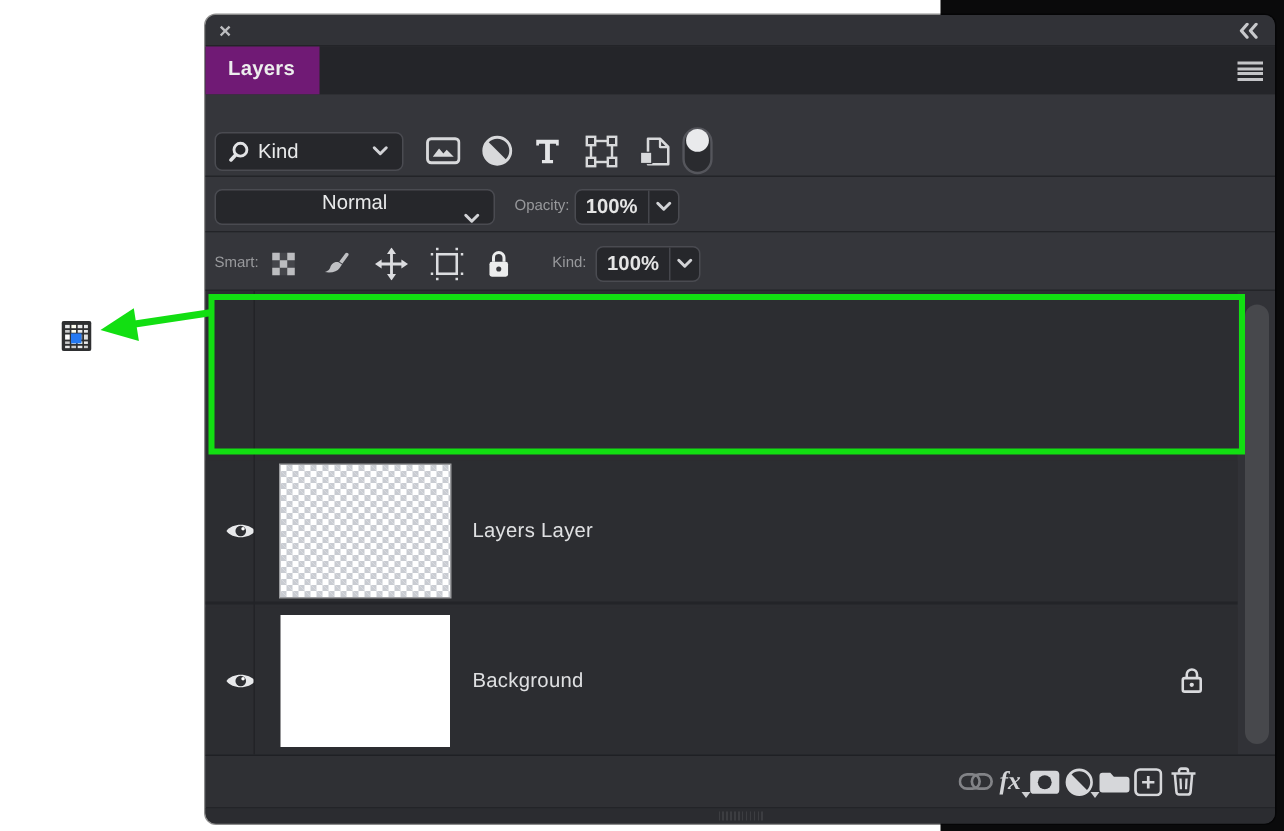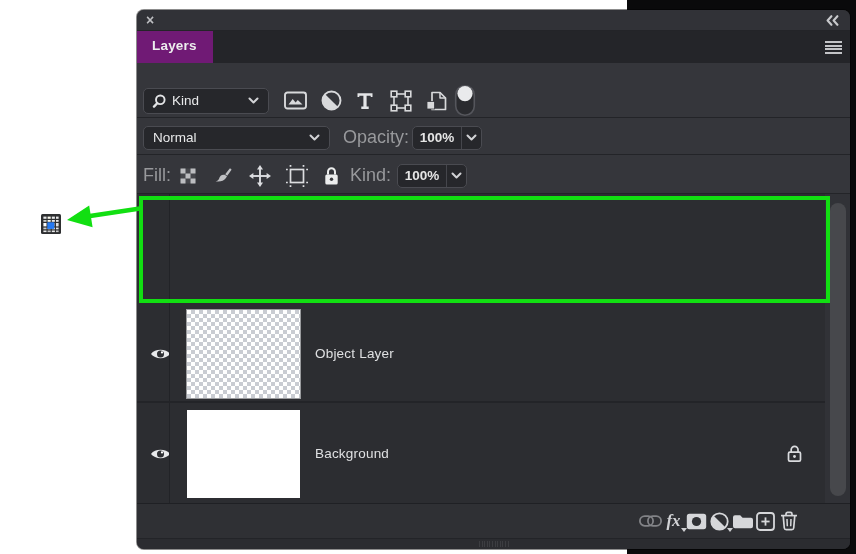--- a/index.html
+++ b/index.html
@@ -26,23 +26,23 @@
   .blend-row .rowflex{padding-top:3px;}
   .lock-row{top:145px;height:39px;border-bottom:1px solid #232428;}
   .lock-row .rowflex{padding-top:3px;}
   .rowflex{display:flex;align-items:center;height:100%;padding-left:6px;}
   
   .select{height:26px;background:#26272b;border:1.5px solid #4a4b51;border-radius:5px;
           display:flex;align-items:center;color:#e8e9ea;font-size:13.5px;}
   .kind-select{width:126px;padding:0 9px 0 8px;}
   .kind-select .lbl{margin-left:6px;}
   .kind-select .chev{margin-left:auto;}
-  .mode-select{width:187px;height:24px;padding:0 9px;}
+  .mode-select{width:187px;height:24px;padding:0 9px;flex-direction:column;}
   .mode-select .chev{margin-left:auto;}
-  .muted{color:#98999c;font-size:18px;}
+  .muted{color:#98999c;font-size:10px;}
   .valbox{display:flex;align-items:center;height:24px;background:#26272b;border:1.5px solid #4a4b51;border-radius:5px;}
   .valbox .val{width:48px;text-align:center;color:#e5e5e5;font-size:13.5px;font-weight:bold;}
   .valbox .vchev{width:20px;height:100%;display:flex;align-items:center;justify-content:center;border-left:1px solid #45464c;}
   .ficon{display:flex;align-items:center;justify-content:center;}
   
   .list{position:absolute;left:0;top:184px;width:713px;height:309px;background:#2c2d31;overflow:hidden;}
   .gutter{position:absolute;left:688px;top:0;width:25px;height:309px;background:#313237;}
   .vdiv{position:absolute;left:32px;top:0;width:1px;height:309px;background:#222327;z-index:3;}
   .lrow{position:absolute;left:0;width:688px;}
   .row-sel{top:3px;height:105px;background:#4b4c4f;}
@@ -185,21 +185,21 @@
             <svg width="11" height="7" viewBox="0 0 11 7">
               <polyline points="1.5,1.5 5.5,5.5 9.5,1.5" fill="none" stroke="#d2d3d6" stroke-width="2" stroke-linecap="round" stroke-linejoin="round"></polyline>
             </svg>
           </span>
         </div>
       </div>
     </div>
 
     <div class="hdr lock-row">
       <div class="rowflex">
-        <span class="muted">Fill:</span>
+        <span class="muted">Smart:</span>
         <div class="ficon" style="margin-left:9px;">
           <svg width="16" height="16" viewBox="0 0 16 16">
             <rect x="0.5" y="0.5" width="15" height="15" rx="1.5" fill="#45464b"></rect>
             <rect x="0.5" y="0.5" width="5" height="5" fill="#bcbdc0"></rect>
               <rect x="10.5" y="0.5" width="5" height="5" fill="#bcbdc0"></rect>
             <rect x="5.5" y="5.5" width="5" height="5" fill="#bcbdc0"></rect>
             <rect x="0.5" y="10.5" width="5" height="5" fill="#bcbdc0"></rect>
               <rect x="10.5" y="10.5" width="5" height="5" fill="#bcbdc0"></rect>
           </svg>
         </div>
@@ -261,21 +261,21 @@
 
       <div class="green-box"></div>
 
       <div class="lrow row-a">
         <svg class="eye" viewBox="0 0 22 14">
           <path d="M1 7 C5.2 1.2 16.8 1.2 21 7 C16.8 12.8 5.2 12.8 1 7 Z" fill="#e8e9eb"></path>
           <circle cx="11" cy="7" r="3.7" fill="#2e2f33"></circle>
           <circle cx="12.6" cy="5.4" r="1.2" fill="#ffffff"></circle>
         </svg>
         <div class="thumb checker tborder"></div>
-        <span class="lname">Object Layer</span>
+        <span class="lname">Layers Layer</span>
       </div>
 
       <div class="lrow row-b">
         <svg class="eye" viewBox="0 0 22 14">
           <path d="M1 7 C5.2 1.2 16.8 1.2 21 7 C16.8 12.8 5.2 12.8 1 7 Z" fill="#e8e9eb"></path>
           <circle cx="11" cy="7" r="3.7" fill="#2e2f33"></circle>
           <circle cx="12.6" cy="5.4" r="1.2" fill="#ffffff"></circle>
         </svg>
         <div class="thumb twhite"></div>
         <span class="lname">Background</span>

